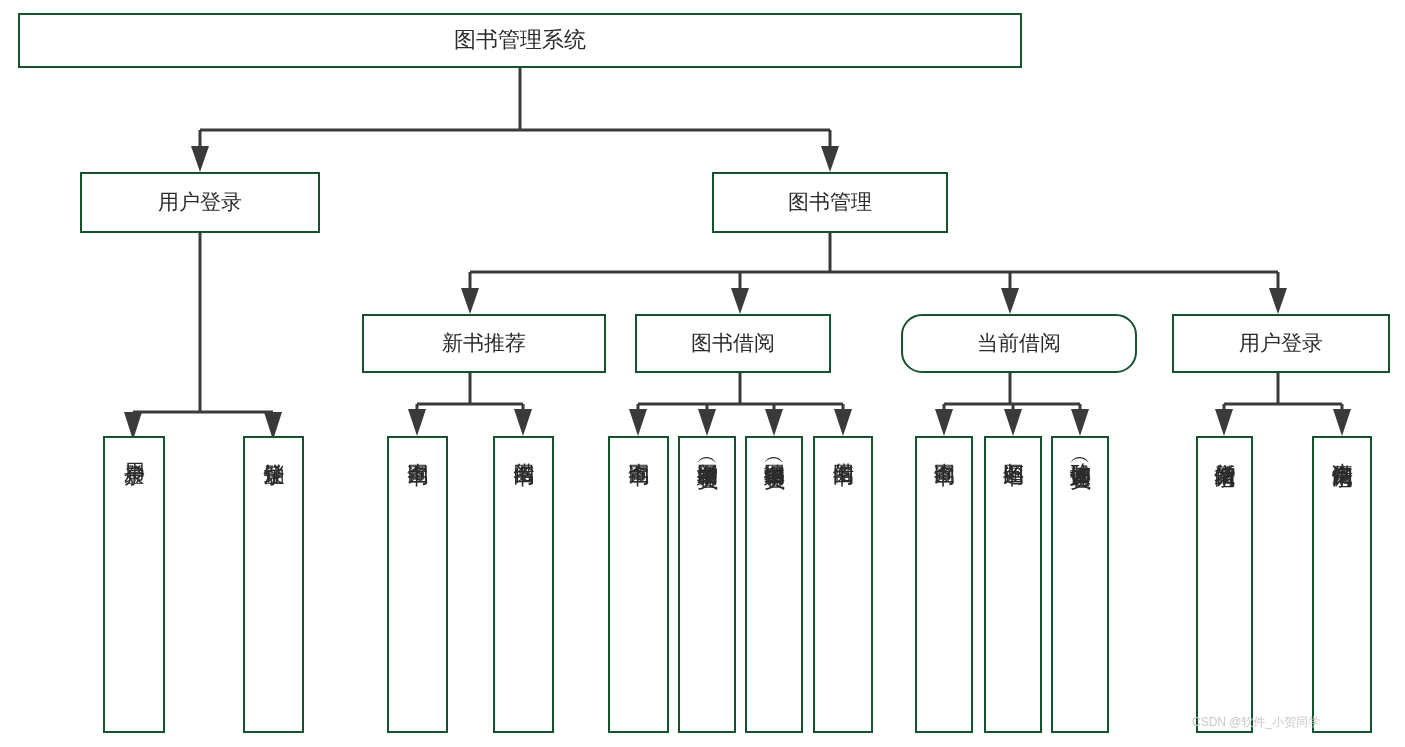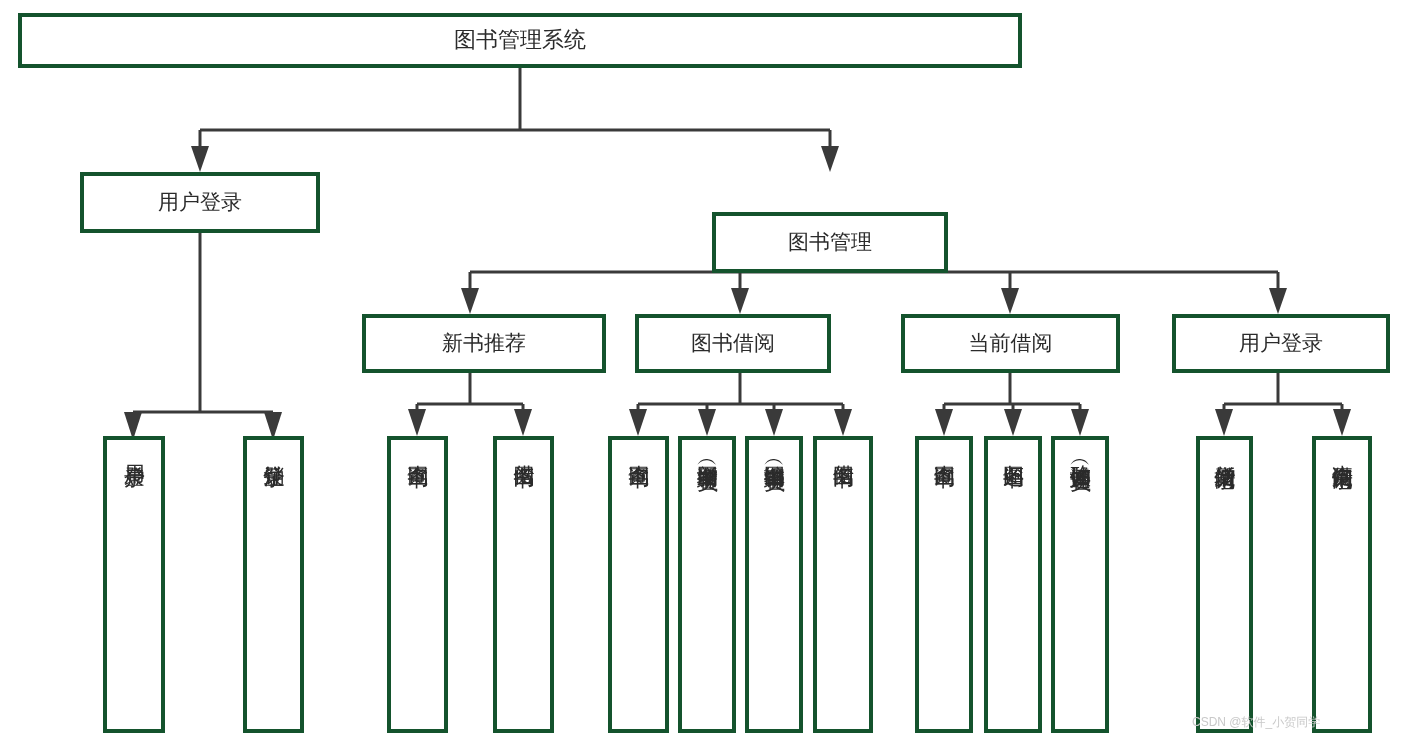--- a/index.html
+++ b/index.html
@@ -25,21 +25,21 @@
     position: absolute;
     left: 0;
     top: 0;
     width: 1405px;
     height: 747px;
     pointer-events: none;
   }
   .node {
     position: absolute;
     box-sizing: border-box;
-    border: 4px solid #14532d;
+    border: 2px solid #14532d;
     background: #ffffff;
     display: flex;
     align-items: center;
     justify-content: center;
     color: #2b2b2b;
   }
   .node .label {
     display: block;
     text-align: center;
     line-height: 1.12;
@@ -155,31 +155,31 @@
     </g>
   </svg>
 
   <div class="node root horizontal" style="left:18px; top:13px; width:1004px; height:55px;">
     <span class="label">图书管理系统</span>
   </div>
 
   <div class="node horizontal" style="left:80px; top:172px; width:240px; height:61px;">
     <span class="label">用户登录</span>
   </div>
-  <div class="node horizontal" style="left:712px; top:172px; width:236px; height:61px;margin-top:40px;">
+  <div class="node horizontal" style="left:712px; top:172px; width:236px; height:61px;">
     <span class="label">图书管理</span>
   </div>
 
   <div class="node horizontal" style="left:362px; top:314px; width:244px; height:59px;">
     <span class="label">新书推荐</span>
   </div>
   <div class="node horizontal" style="left:635px; top:314px; width:196px; height:59px;">
     <span class="label">图书借阅</span>
   </div>
-  <div class="node horizontal" style="left:901px; top:314px; width:219px; height:59px;">
+  <div class="node horizontal" style="left:901px; top:314px; width:236px; height:59px;border-radius:21px;">
     <span class="label">当前借阅</span>
   </div>
   <div class="node horizontal" style="left:1172px; top:314px; width:218px; height:59px;">
     <span class="label">用户登录</span>
   </div>
 
   <div class="node vertical" style="left:103px; top:436px; width:62px; height:297px;">
     <span class="label">用户登录</span>
   </div>
   <div class="node vertical" style="left:243px; top:436px; width:61px; height:297px;">

